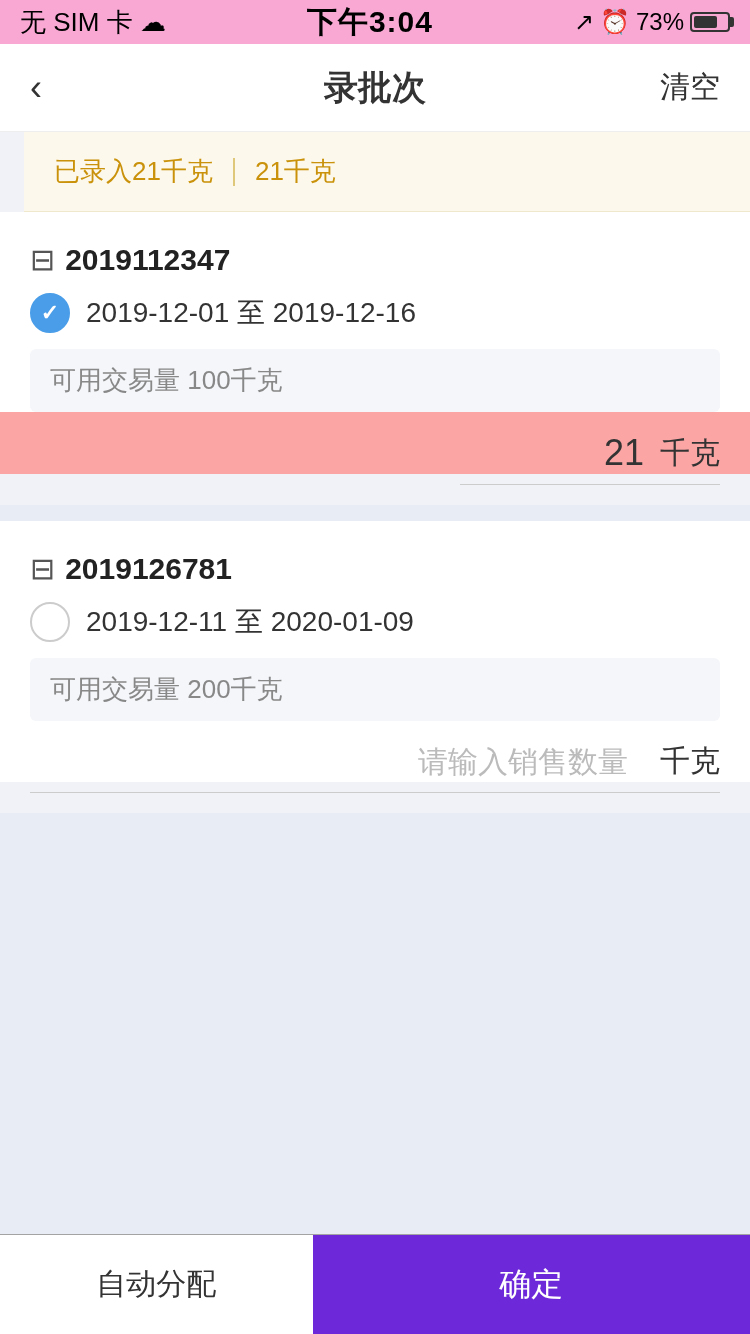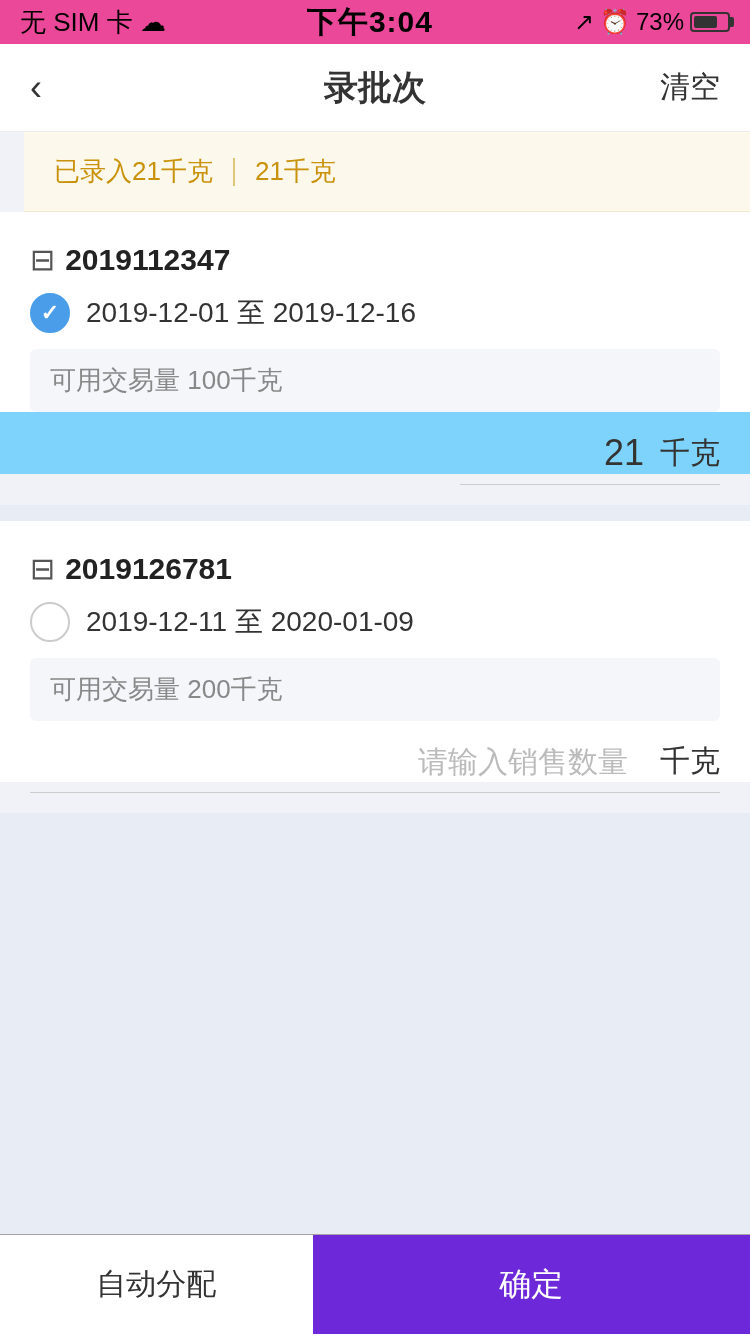--- a/index.html
+++ b/index.html
@@ -10,21 +10,21 @@
       font-family: -apple-system, 'PingFang SC', 'Helvetica Neue', sans-serif;
       background: #f0f2f8;
       position: relative;
       overflow-x: hidden;
     }
 
     
     .status-bar {
       width: 750px;
       height: 44px;
-      background: #ec4899;
+      background: #f9a8d4;
       display: flex;
       align-items: center;
       justify-content: space-between;
       padding: 0 20px;
       font-size: 28px;
       font-weight: 500;
     }
     .status-left {
       display: flex;
       align-items: center;
@@ -191,21 +191,21 @@
       font-size: 26px;
       color: #888;
     }
 
     
     .quantity-row {
       display: flex;
       align-items: center;
       justify-content: flex-end;
       padding: 20px 30px 0;
-      background: #7dd3fc;
+      background: #fca5a5;
     }
     .quantity-value {
       font-size: 36px;
       color: #333;
       font-weight: 400;
     }
     .quantity-unit {
       font-size: 30px;
       color: #333;
       margin-left: 16px;

